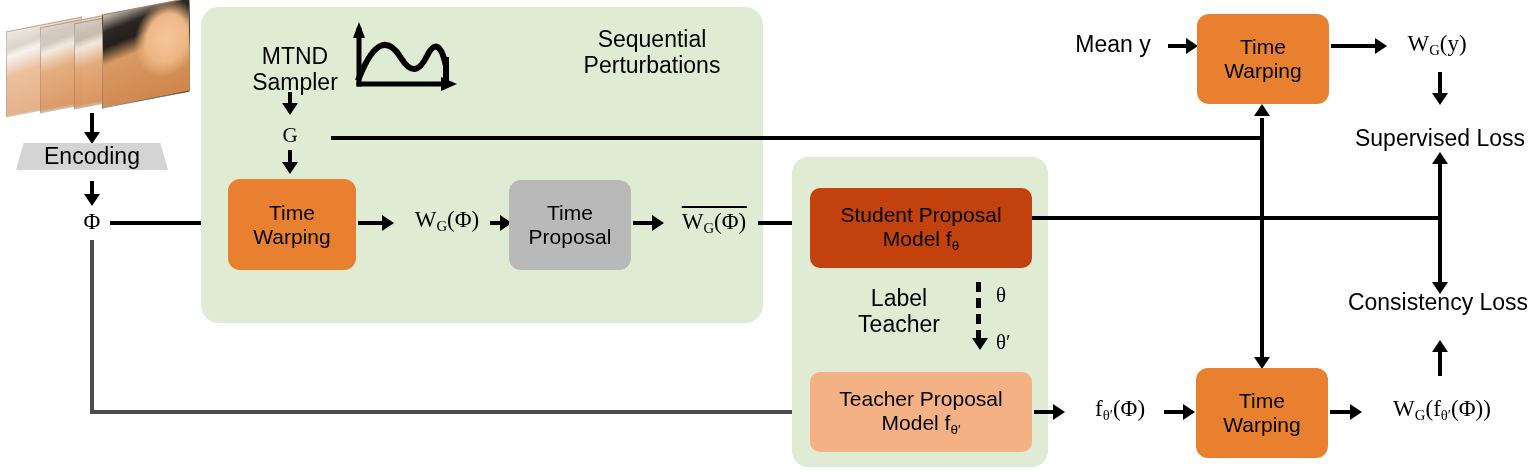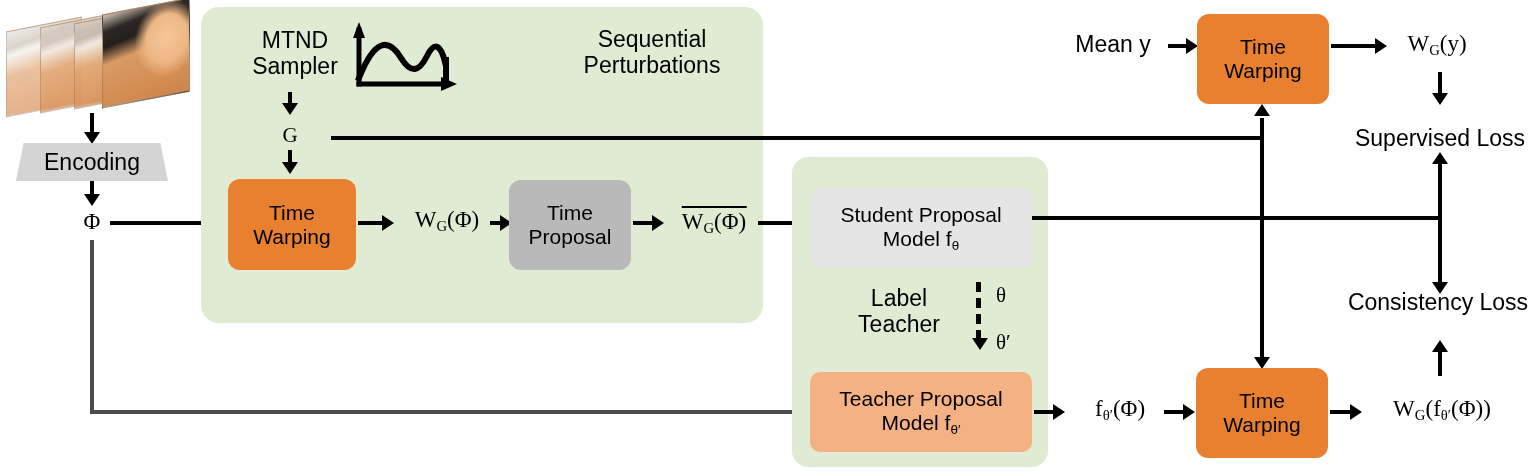--- a/index.html
+++ b/index.html
@@ -10,21 +10,21 @@
 
   
   .grp{background:#dfecd3;border-radius:18px;}
   .grp2{background:#dfecd3;border-radius:16px;}
 
   
   .box{position:absolute;box-sizing:border-box;display:flex;align-items:center;
        justify-content:center;text-align:center;line-height:1.12;color:#000;}
   .orange{background:#e8802f;border-radius:12px;font-size:21px;}
   .gray{background:#b9b9b9;border-radius:12px;font-size:21px;}
-  .studentbox{background:#e5e5e5;border-radius:10px;font-size:21px;}
+  .studentbox{background:#c2410c;border-radius:10px;font-size:21px;}
   .teacherbox{background:#f4b183;border-radius:10px;font-size:21px;}
 
   
   .lbl{position:absolute;color:#000;white-space:nowrap;line-height:1.12;}
   .t21{font-size:21px;}
   .t23{font-size:23px;}
   .bold{font-weight:normal;}
   .ctr{text-align:center;transform:translateX(-50%);}
   .serif{font-family:"Liberation Serif",serif;}
 
@@ -67,38 +67,38 @@
     <div class="frame" style="left:72px;top:14px;width:74px;height:84px;background:linear-gradient(170deg,#d8cfc5 0%,#bdaf9f 18%,#f1eee9 27%,#e2a774 48%,#d68b52 100%);opacity:.8;"></div>
     <div class="frame" style="left:106px;top:9px;width:74px;height:84px;background:linear-gradient(170deg,#cfc6bb 0%,#b3a493 18%,#efebe6 27%,#e0a470 48%,#d4884e 100%);opacity:.87;"></div>
     <div class="frame" style="left:100px;top:4px;width:86px;height:92px;background:
         radial-gradient(ellipse 52% 58% at 74% 38%, #f6c79c 0%, #efb784 45%, rgba(239,183,132,0) 72%),
         linear-gradient(168deg,#cdc4b8 0%,#2a2522 16%,#201c1a 30%,#d99a63 46%,#cf8449 100%);opacity:.98;"></div>
   </div>
 
   <div class="vl" style="left:90px;top:113px;height:22px;"></div>
   <div class="ar ar-d" style="left:84px;top:132px;"></div>
 
-  <div class="trap" style="left:16px;top:143px;width:152px;height:38px;">
+  <div class="trap" style="left:16px;top:143px;width:152px;height:27px;align-items:flex-end;">
     <span>Encoding</span>
   </div>
   <div class="vl" style="left:90px;top:181px;height:16px;"></div>
   <div class="ar ar-d" style="left:84px;top:194px;"></div>
 
   <div class="lbl t23 ctr serif" style="left:92px;top:209px;">Φ</div>
 
   <div class="hl" style="left:110px;top:221px;width:104px;"></div>
   <div class="ar ar-r" style="left:212px;top:215px;"></div>
 
   <div class="vlg" style="left:90px;top:240px;height:174px;"></div>
   <div class="hlg" style="left:90px;top:410px;width:718px;"></div>
   <div class="ar ar-rg" style="left:806px;top:404px;"></div>
 
   <div class="panel grp" style="left:201px;top:7px;width:562px;height:316px;"></div>
 
-  <div class="lbl t23 ctr" style="left:295px;top:28px;">
+  <div class="lbl t23 ctr" style="left:295px;top:44px;">
     <div>MTND</div>
     <div>Sampler</div>
   </div>
 
   <svg class="icon" width="120" height="80" style="left:345px;top:16px;">
     <g stroke="#000" stroke-width="5" fill="none" stroke-linecap="square">
       <line x1="14" y1="68" x2="14" y2="14"></line>
       <line x1="14" y1="68" x2="100" y2="68"></line>
       <path d="M14,62 C30,22 44,22 56,42 C66,58 74,56 82,40 C90,24 96,30 100,46" stroke-width="6"></path>
       <line x1="101" y1="44" x2="101" y2="62" stroke-width="6" stroke-dasharray="6,6"></line>

